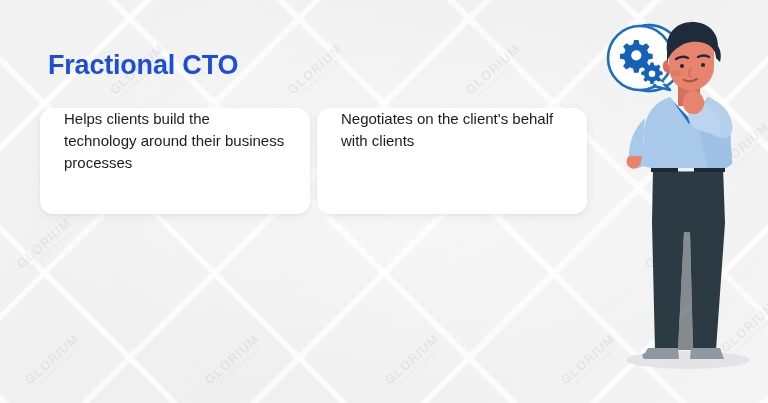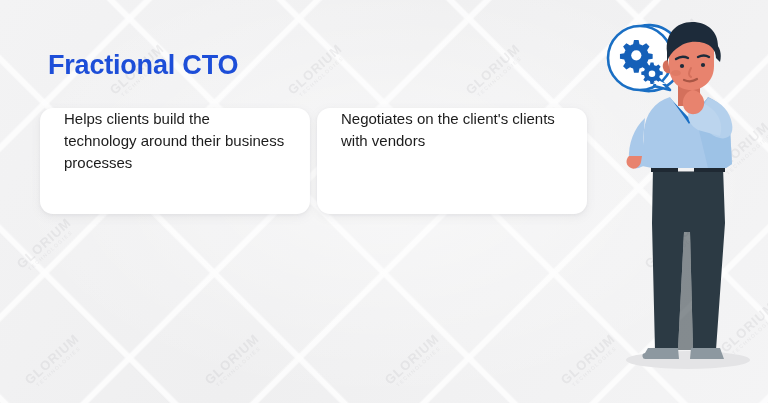--- a/index.html
+++ b/index.html
@@ -189,21 +189,21 @@
     </div>
   </div>
 
   <h1 class="title">Fractional CTO</h1>
 
   <div class="cards">
     <div class="card">
       <div class="card-text">Helps clients build the technology around their business processes</div>
     </div>
     <div class="card">
-      <div class="card-text">Negotiates on the client's clients with vendors</div>
+      <div class="card-text">Negotiates on the client's behalf with clients</div>
     </div>
   </div>
 
   <div class="illustration">
     <svg width="172" height="370" viewBox="0 0 172 370" xmlns="http://www.w3.org/2000/svg">
 
       <ellipse cx="92" cy="342" rx="62" ry="9" fill="#e4e4e6"></ellipse>
 
       <g>
         <path d="M20 40 a33 33 0 1 1 0 0.2 Z" fill="#ffffff" stroke="#1a6fc4" stroke-width="2.6"></path>

